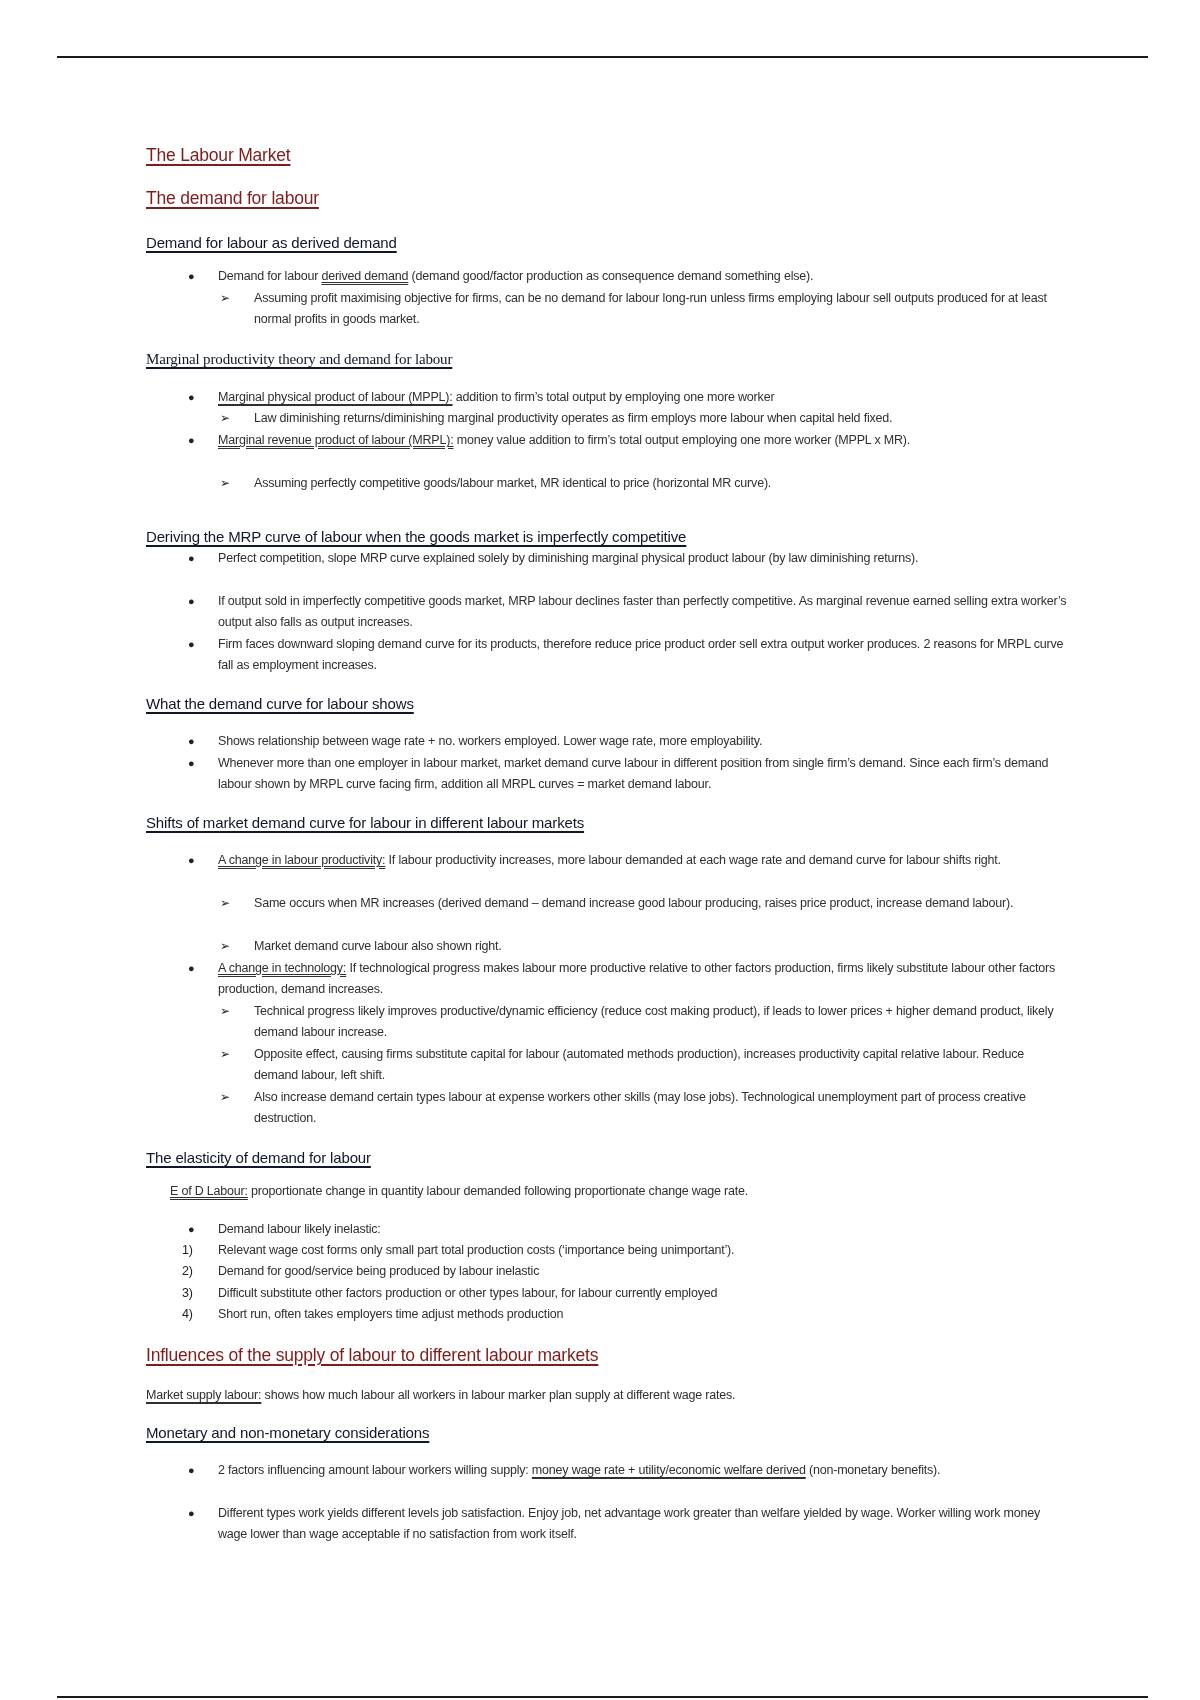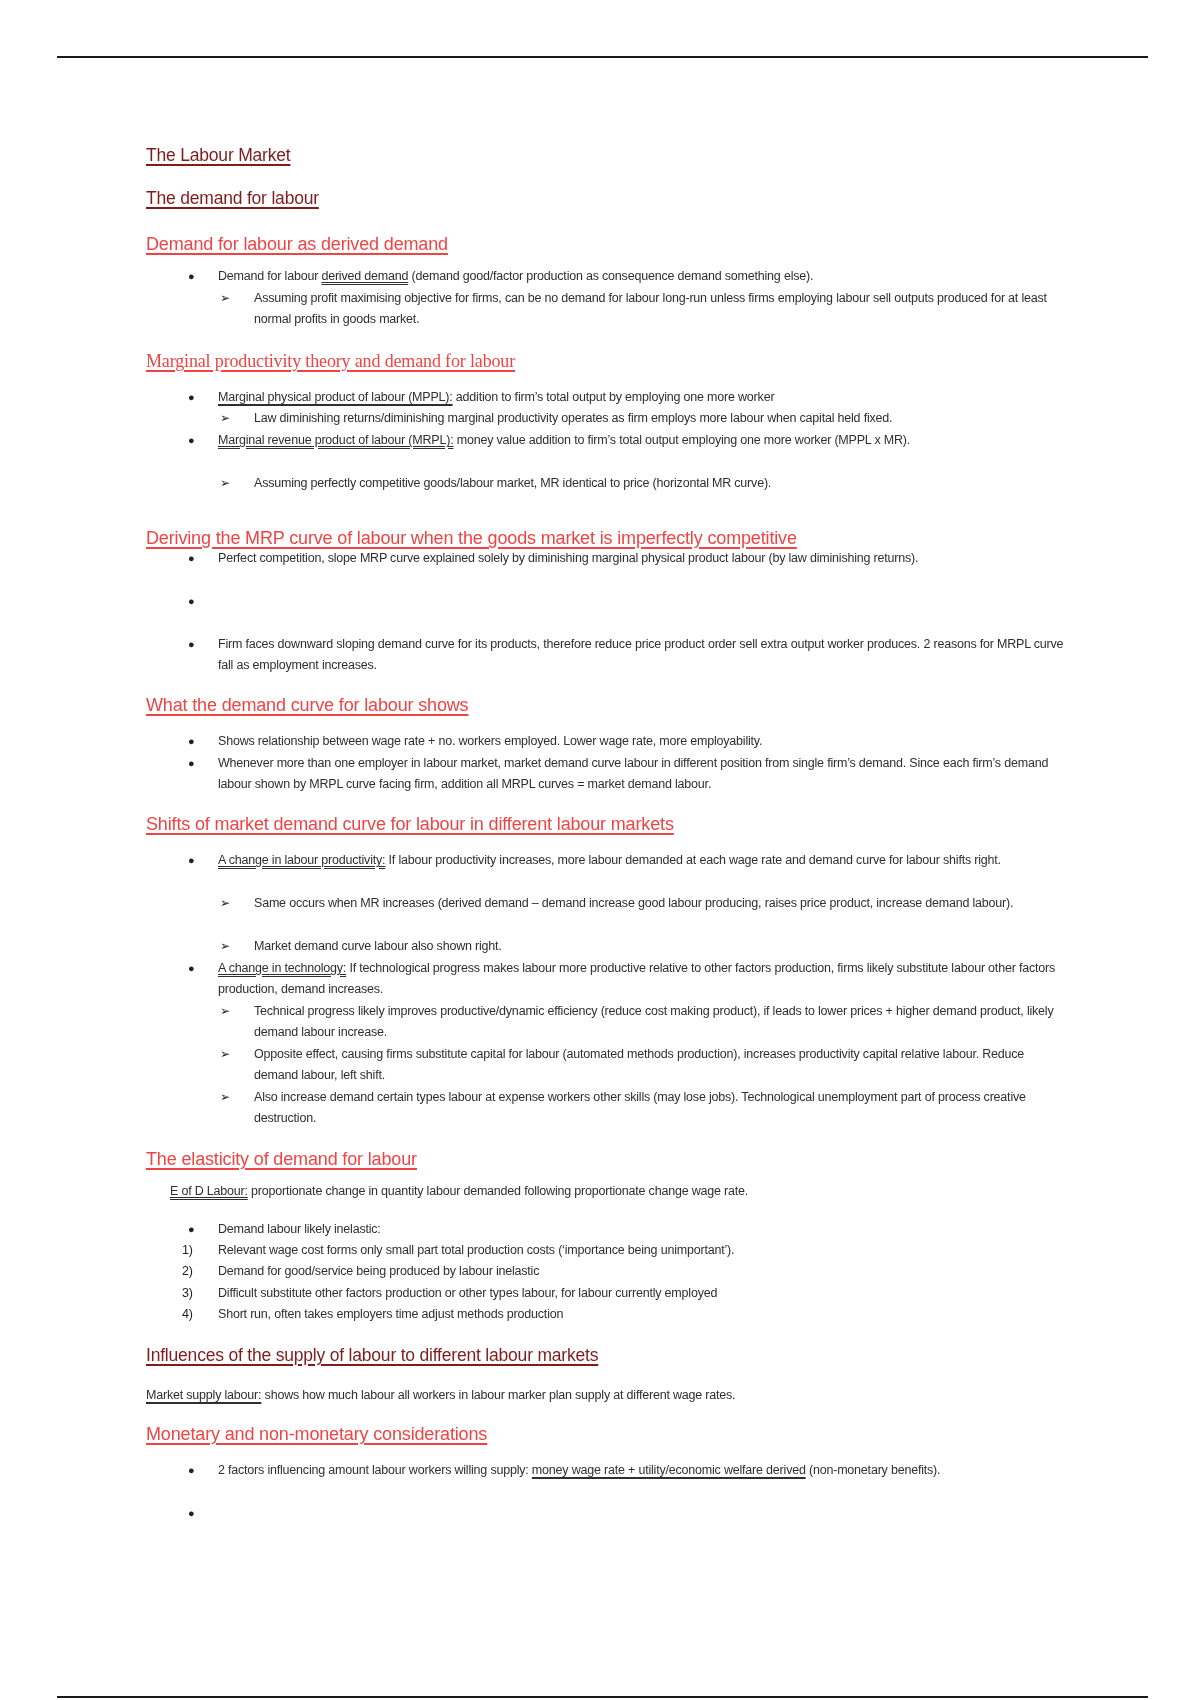--- a/index.html
+++ b/index.html
@@ -6,21 +6,21 @@
   body {
     width: 1200px; height: 1700px; position: relative; overflow: hidden;
     font-family: "Liberation Sans", sans-serif; color: #2b2b2b;
   }
   .rule { position: absolute; left: 57px; width: 1091px; height: 2px; background: #1a1a1a; }
   .rule.top { top: 56px; }
   .rule.bottom { top: 1696px; }
   .page { position: absolute; left: 146px; top: 0; width: 930px; }
   .abs { position: absolute; left: 0; white-space: nowrap; }
   .h1 { font-size: 17.5px; color: #7f1d1d; letter-spacing: -0.2px; }
-  .h2 { font-size: 18px; color: #ef4444; letter-spacing: -0.15px; }
+  .h2 { font-size: 15px; color: #0f172a; letter-spacing: -0.15px; }
   .u1 { text-decoration: underline; text-decoration-thickness: 2px; text-underline-offset: 3px; }
   .u2 { text-decoration: underline double; text-decoration-thickness: 1px; text-underline-offset: 2px; text-align: center; }
   .txt { font-size: 12.5px; color: #2f2f2f; letter-spacing: -0.2px; line-height: 21px; }
   .bullet-item { position: absolute; left: 72px; width: 850px; }
   .bullet-glyph { position: absolute; left: -30px; top: 0; font-size: 11px; color: #222; }
   .arrow-item { position: absolute; left: 108px; width: 814px; }
   .arrow-glyph { position: absolute; left: -34px; top: 0; font-size: 12px; color: #222; }
   .num-glyph { position: absolute; left: -36px; top: 0; font-size: 12.5px; color: #222; }
   .para { position: absolute; left: 0; width: 900px; }
 </style>
@@ -62,20 +62,21 @@
     <span>Assuming perfectly competitive goods/labour market, MR identical to price (horizontal MR curve).</span>
   </div>
 
   <div class="abs h2 u1" style="top:528px;">Deriving the MRP curve of labour when the goods market is imperfectly competitive</div>
   <div class="bullet-item txt" style="top:548px;">
     <span class="bullet-glyph">●</span>
     <span>Perfect competition, slope MRP curve explained solely by diminishing marginal physical product labour (by law diminishing returns).</span>
   </div>
   <div class="bullet-item txt" style="top:591px;">
     <span class="bullet-glyph">●</span>
+    <span>If output sold in imperfectly competitive goods market, MRP labour declines faster than perfectly competitive. As marginal revenue earned selling extra worker’s output also falls as output increases.</span>
   </div>
   <div class="bullet-item txt" style="top:634px;">
     <span class="bullet-glyph">●</span>
     <span>Firm faces downward sloping demand curve for its products, therefore reduce price product order sell extra output worker produces. 2 reasons for MRPL curve fall as employment increases.</span>
   </div>
 
   <div class="abs h2 u1" style="top:695px;">What the demand curve for labour shows</div>
   <div class="bullet-item txt" style="top:731px;">
     <span class="bullet-glyph">●</span>
     <span>Shows relationship between wage rate + no. workers employed. Lower wage rate, more employability.</span>
@@ -144,16 +145,17 @@
   <div class="para txt" style="top:1385px;">
     <span class="u1">Market supply labour:</span><span> shows how much labour all workers in labour marker plan supply at different wage rates.</span>
   </div>
   <div class="abs h2 u1" style="top:1424px;">Monetary and non-monetary considerations</div>
   <div class="bullet-item txt" style="top:1460px;">
     <span class="bullet-glyph">●</span>
     <span>2 factors influencing amount labour workers willing supply: </span><span class="u1">money wage rate + utility/economic welfare derived</span><span> (non-monetary benefits).</span>
   </div>
   <div class="bullet-item txt" style="top:1503px;">
     <span class="bullet-glyph">●</span>
+    <span>Different types work yields different levels job satisfaction. Enjoy job, net advantage work greater than welfare yielded by wage. Worker willing work money wage lower than wage acceptable if no satisfaction from work itself.</span>
   </div>
 </div>
 
 <div class="rule bottom"></div>
 
 </body></html>

